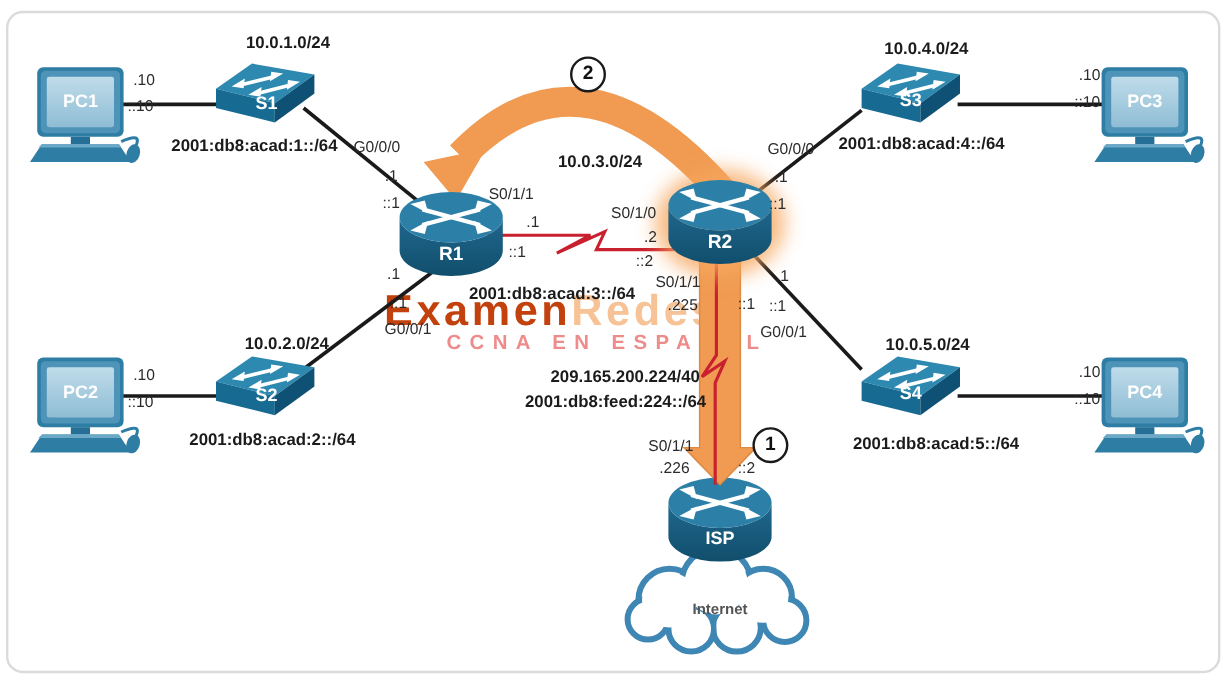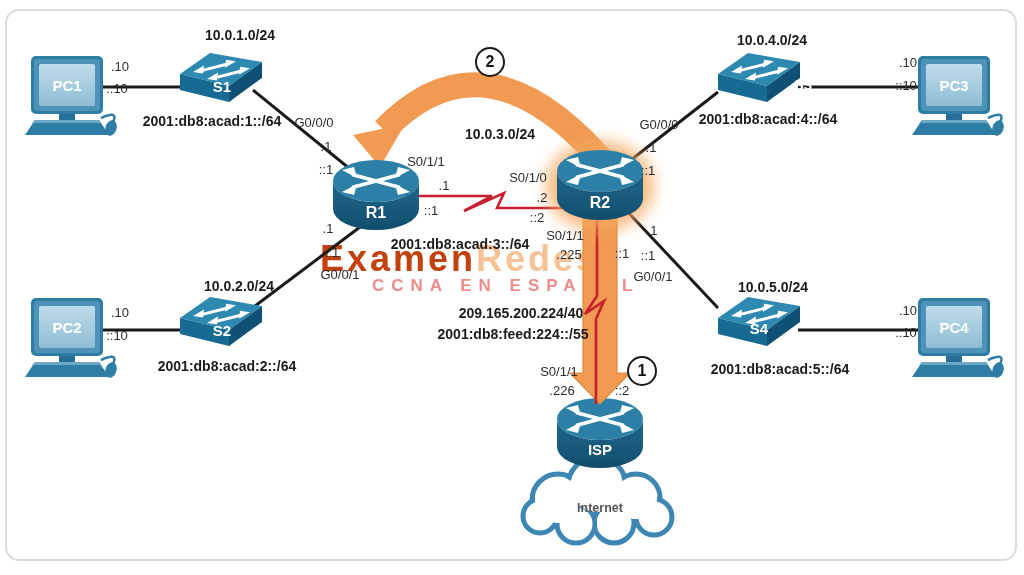--- a/index.html
+++ b/index.html
@@ -144,39 +144,39 @@
     <use href="#icoPC" x="910" y="56"></use>
     <use href="#icoPC" x="910" y="298"></use>
   </svg>
 
   <div class="dev" style="left:67px;top:85px;">PC1</div>
   <div class="dev" style="left:67px;top:327px;">PC2</div>
   <div class="dev" style="left:954px;top:85px;">PC3</div>
   <div class="dev" style="left:954px;top:327px;">PC4</div>
   <div class="dev" style="left:222px;top:86px;">S1</div>
   <div class="dev" style="left:222px;top:330px;">S2</div>
-  <div class="dev" style="left:759px;top:84px;margin-left:44px;">S3</div>
+  <div class="dev" style="left:759px;top:84px;">S3</div>
   <div class="dev" style="left:759px;top:328px;">S4</div>
   <div class="dev rt" style="left:376px;top:213px;">R1</div>
   <div class="dev rt" style="left:600px;top:203px;">R2</div>
   <div class="dev" style="left:600px;top:449px;">ISP</div>
   <div class="cloudlb" style="left:600px;top:508px;">Internet</div>
 
   <div class="lb net" style="left:240px;top:35px;">10.0.1.0/24</div>
   <div class="lb net" style="left:212px;top:121px;">2001:db8:acad:1::/64</div>
   <div class="lb net" style="left:239px;top:286px;">10.0.2.0/24</div>
   <div class="lb net" style="left:227px;top:366px;">2001:db8:acad:2::/64</div>
   <div class="lb net" style="left:772px;top:40px;">10.0.4.0/24</div>
   <div class="lb net" style="left:768px;top:119px;">2001:db8:acad:4::/64</div>
   <div class="lb net" style="left:773px;top:287px;">10.0.5.0/24</div>
   <div class="lb net" style="left:780px;top:369px;">2001:db8:acad:5::/64</div>
   <div class="lb net" style="left:500px;top:134px;">10.0.3.0/24</div>
   <div class="lb net" style="left:460px;top:244px;text-align:right;">2001:db8:acad:3::/64</div>
   <div class="lb net" style="left:521px;top:313px;">209.165.200.224/40</div>
-  <div class="lb net" style="left:513px;top:334px;">2001:db8:feed:224::/55</div>
+  <div class="lb net" style="left:513px;top:334px;">2001:db8:feed:224::/64</div>
 
   <div class="lb" style="left:120px;top:66px;">.10</div>
   <div class="lb" style="left:117px;top:88px;">::10</div>
   <div class="lb" style="left:120px;top:312px;">.10</div>
   <div class="lb" style="left:117px;top:335px;">::10</div>
   <div class="lb" style="left:908px;top:62px;">.10</div>
   <div class="lb" style="left:906px;top:85px;">::10</div>
   <div class="lb" style="left:908px;top:310px;">.10</div>
   <div class="lb" style="left:906px;top:332px;">::10</div>
 

